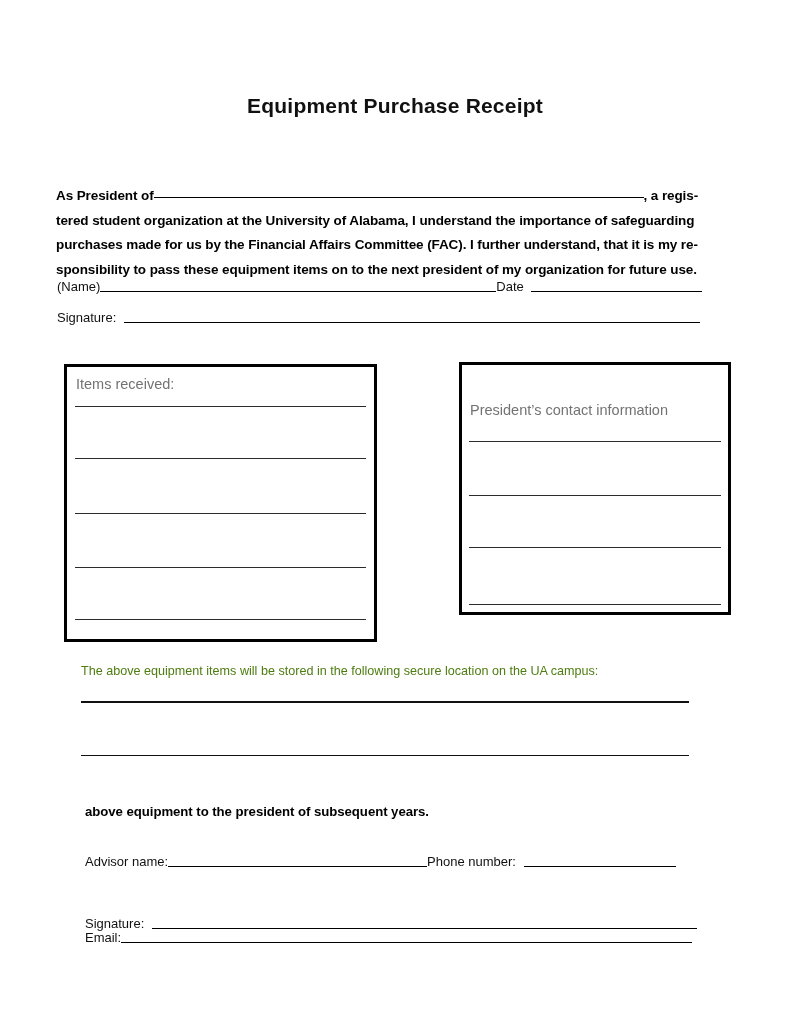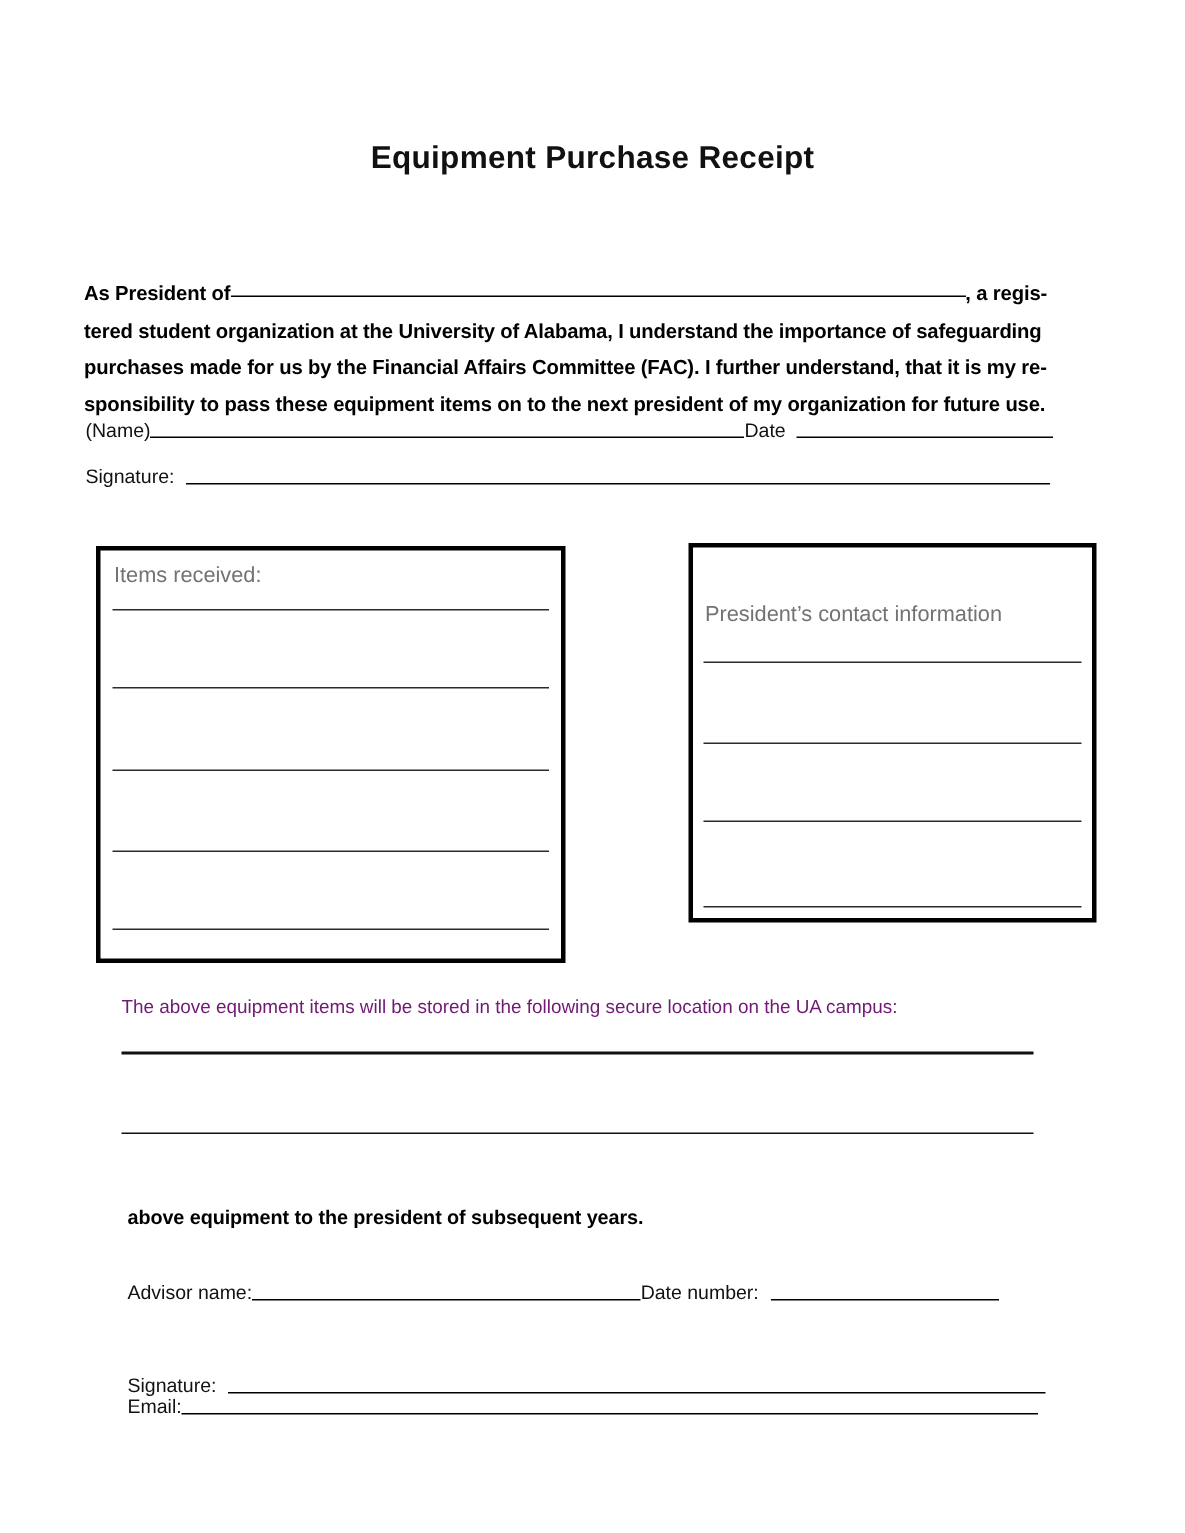--- a/index.html
+++ b/index.html
@@ -100,21 +100,21 @@
   #contact-box .bh2 { top: 28px; }
 
   
   .storage-text {
     position: absolute;
     left: 81px;
     top: 662px;
     font-size: 12.6px;
     line-height: 18px;
     white-space: nowrap;
-    color: #701a75;
+    color: #4d7c0f;
   }
   .storage-rule {
     position: absolute;
     border-bottom: 2.4px solid #111;
     height: 0;
   }
   .storage-rule.second { border-bottom-width: 1.8px; }
 
   
   .advisor-block {
@@ -174,21 +174,21 @@
 
   <div class="storage-text">The above equipment items will be stored in the following secure location on the UA campus:</div>
   <div class="storage-rule" style="left:81px; top:701px; width:608px"></div>
   <div class="storage-rule second" style="left:81px; top:755px; width:608px"></div>
 
   <div class="advisor-block">
     <div class="advisor-line">above equipment to the president of subsequent years.</div>
   </div>
 
   <div class="field-row" style="left:85px; top:854px;">
-    <span class="field-label">Advisor name:</span><span class="rule" style="width:259px"></span><span class="field-label">Date number:</span><span class="rule" style="width:152px; margin-left:8px"></span>
+    <span class="field-label">Advisor name:</span><span class="rule" style="width:259px"></span><span class="field-label">Phone number:</span><span class="rule" style="width:152px; margin-left:8px"></span>
   </div>
 
   <div class="field-row" style="left:85px; top:886px;margin-top:44px;">
     <span class="field-label">Email:</span><span class="rule" style="width:571px"></span>
   </div>
 
   <div class="field-row" style="left:85px; top:916px;">
     <span class="field-label">Signature:</span><span class="rule" style="width:545px; margin-left:8px"></span>
   </div>
 

